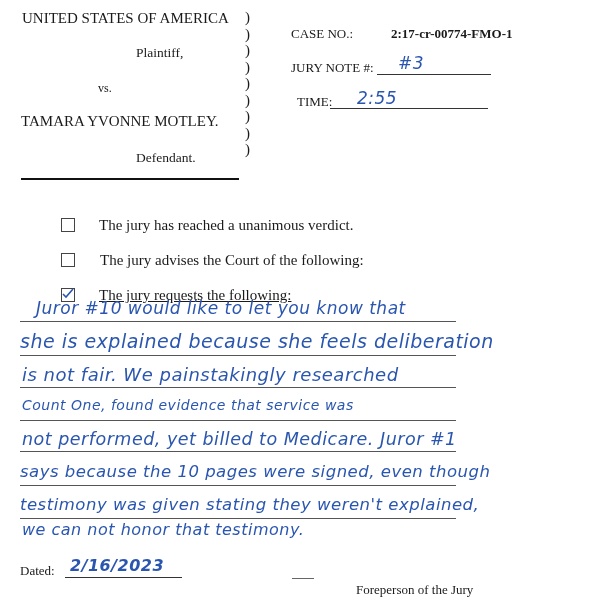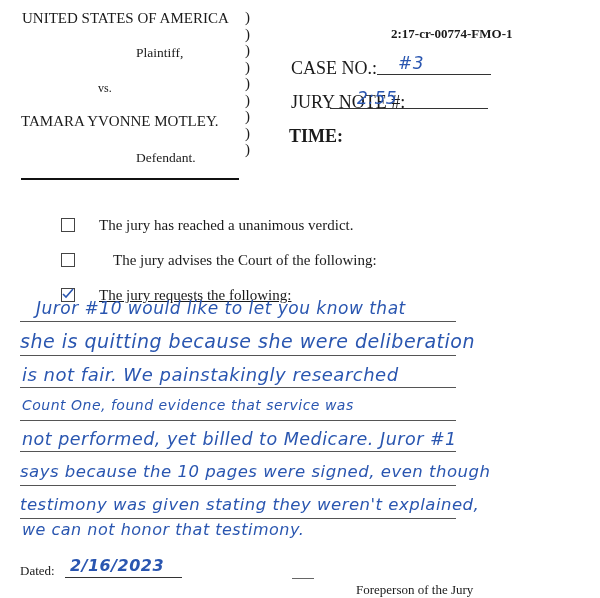--- a/index.html
+++ b/index.html
@@ -11,21 +11,21 @@
   }
   .abs { position: absolute; }
   .hand {
     font-family: "DejaVu Sans", "Liberation Sans", sans-serif;
     font-style: italic;
     color: #2a56b0;
     letter-spacing: 0.5px;
   }
   .caption-left { font-size: 15px; }
   .paren { font-size: 15px; line-height: 16.5px; width: 10px; }
-  .case-label { font-size: 18px; margin-top: 32px; }
+  .case-label { font-size: 13px; }
   .case-value { font-size: 13px; font-weight: bold; }
   .field-line { border-bottom: 1px solid #333; height: 0; }
   .checkbox {
     width: 14px; height: 14px; border: 1.2px solid #444; box-sizing: border-box;
   }
   .check-text { font-size: 15px; }
   .rule { height: 0; border-bottom: 1.6px solid #555; }
   .hand-line { font-size: 19px; white-space: nowrap; }
 </style>
 </head>
@@ -54,31 +54,31 @@
 </div>
 
 <div>
   <div class="abs case-label" style="left:291px; top:26px;">CASE NO.:</div>
   <div class="abs case-value" style="left:367px; top:26px;margin-left:24px;">2:17-cr-00774-FMO-1</div>
 
   <div class="abs case-label" style="left:291px; top:60px;">JURY NOTE #:</div>
   <div class="abs field-line" style="left:377px; top:74px; width:114px;"></div>
   <div class="abs hand" style="left:398px; top:53px; font-size:17px;">#3</div>
 
-  <div class="abs case-label" style="left:289px; top:94px;font-weight:bold;">TIME:</div>
+  <div class="abs case-label" style="left:297px; top:94px;">TIME:</div>
   <div class="abs field-line" style="left:330px; top:108px; width:158px;"></div>
   <div class="abs hand" style="left:357px; top:88px; font-size:17px;">2:55</div>
 </div>
 
 <div>
   <div class="abs checkbox" style="left:61px; top:218px;"></div>
   <div class="abs check-text" style="left:99px; top:217px;">The jury has reached a unanimous verdict.</div>
 
   <div class="abs checkbox" style="left:61px; top:253px;"></div>
-  <div class="abs check-text" style="left:113px; top:252px;text-align:center;">The jury advises the Court of the following:</div>
+  <div class="abs check-text" style="left:100px; top:252px;text-align:center;">The jury advises the Court of the following:</div>
 
   <div class="abs checkbox" style="left:61px; top:288px;">
     <svg width="14" height="14" viewBox="0 0 14 14" style="position:absolute; left:-1px; top:-3px;">
       <path d="M2 8 L5 11 L12 3" stroke="#2a56b0" stroke-width="1.6" fill="none"></path>
     </svg>
   </div>
   <div class="abs check-text" style="left:99px; top:287px;text-decoration:underline;">The jury requests the following:</div>
 </div>
 
 <div>
@@ -86,21 +86,21 @@
   <div class="abs rule" style="left:20px; top:355px; width:436px;"></div>
   <div class="abs rule" style="left:20px; top:387px; width:436px;"></div>
   <div class="abs rule" style="left:20px; top:420px; width:436px;"></div>
   <div class="abs rule" style="left:20px; top:451px; width:436px;"></div>
   <div class="abs rule" style="left:20px; top:485px; width:436px;"></div>
   <div class="abs rule" style="left:20px; top:518px; width:436px;"></div>
 </div>
 
 <div>
   <div class="abs hand hand-line" style="left:36px; top:298px; font-size:17px;">Juror #10 would like to let you know that</div>
-  <div class="abs hand hand-line" style="left:20px; top:330px; font-size:19px;">she is quitting because she were deliberation</div>
+  <div class="abs hand hand-line" style="left:20px; top:330px; font-size:19px;">she is explained because she feels deliberation</div>
   <div class="abs hand hand-line" style="left:22px; top:364px; font-size:18px;">is not fair. We painstakingly researched</div>
   <div class="abs hand hand-line" style="left:22px; top:397px; font-size:14px;">Count One, found evidence that service was</div>
   <div class="abs hand hand-line" style="left:22px; top:429px; font-size:17.5px;">not performed, yet billed to Medicare. Juror #1</div>
   <div class="abs hand hand-line" style="left:20px; top:462px; font-size:16.5px;">says because the 10 pages were signed, even though</div>
   <div class="abs hand hand-line" style="left:20px; top:495px; font-size:16.5px;">testimony was given stating they weren't explained,</div>
   <div class="abs hand hand-line" style="left:22px; top:520px; font-size:16px;">we can not honor that testimony.</div>
 </div>
 
 <div>
   <div class="abs" style="left:20px; top:563px; font-size:13px;">Dated:</div>

